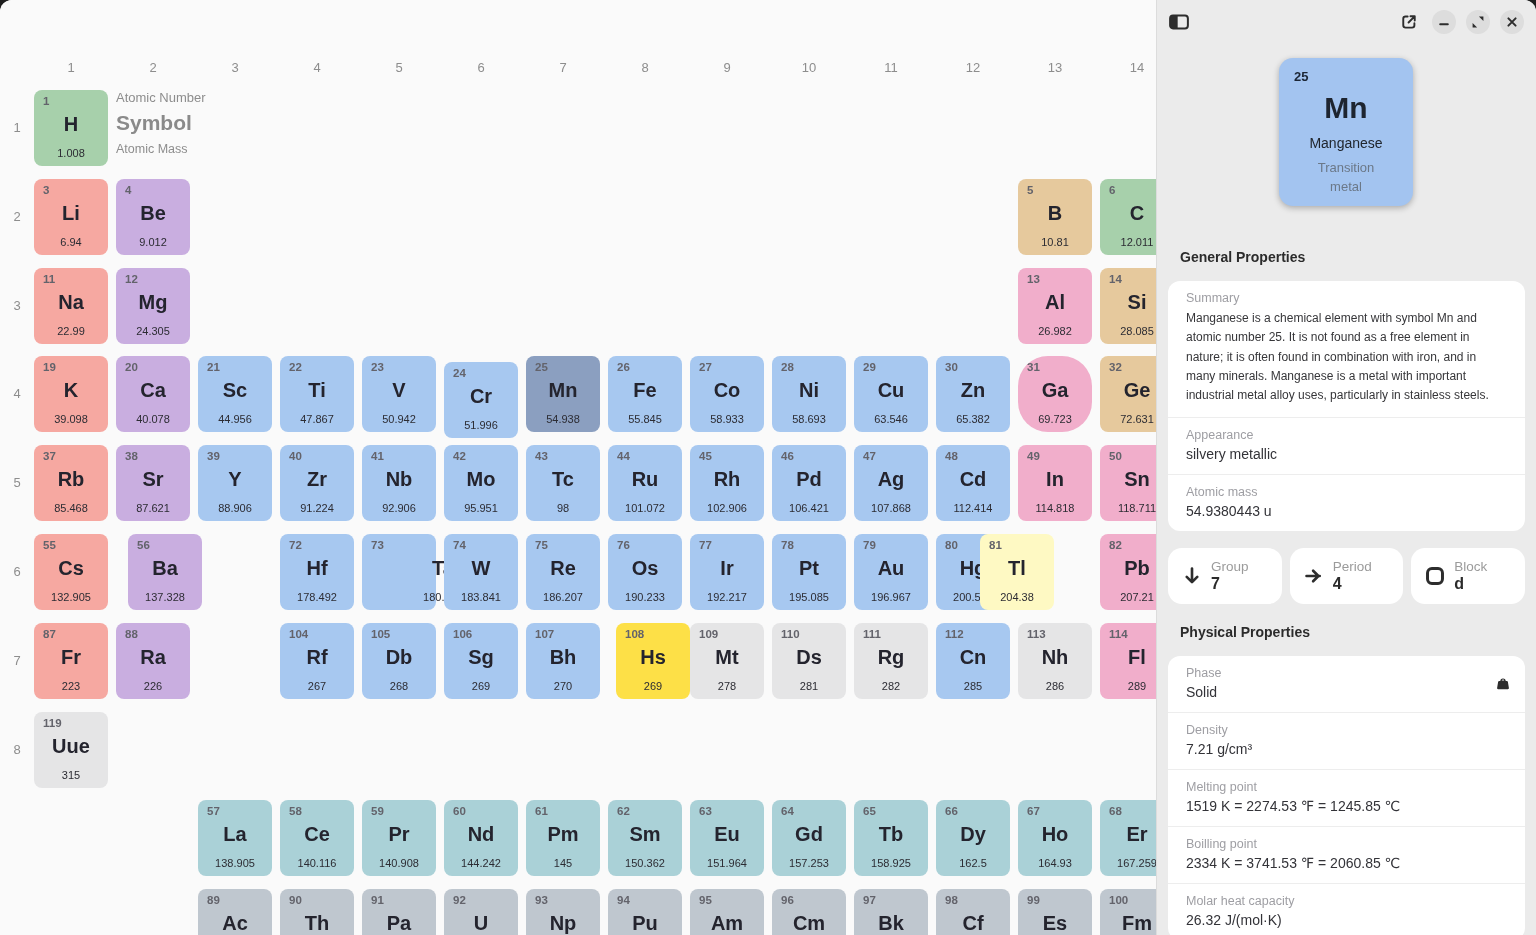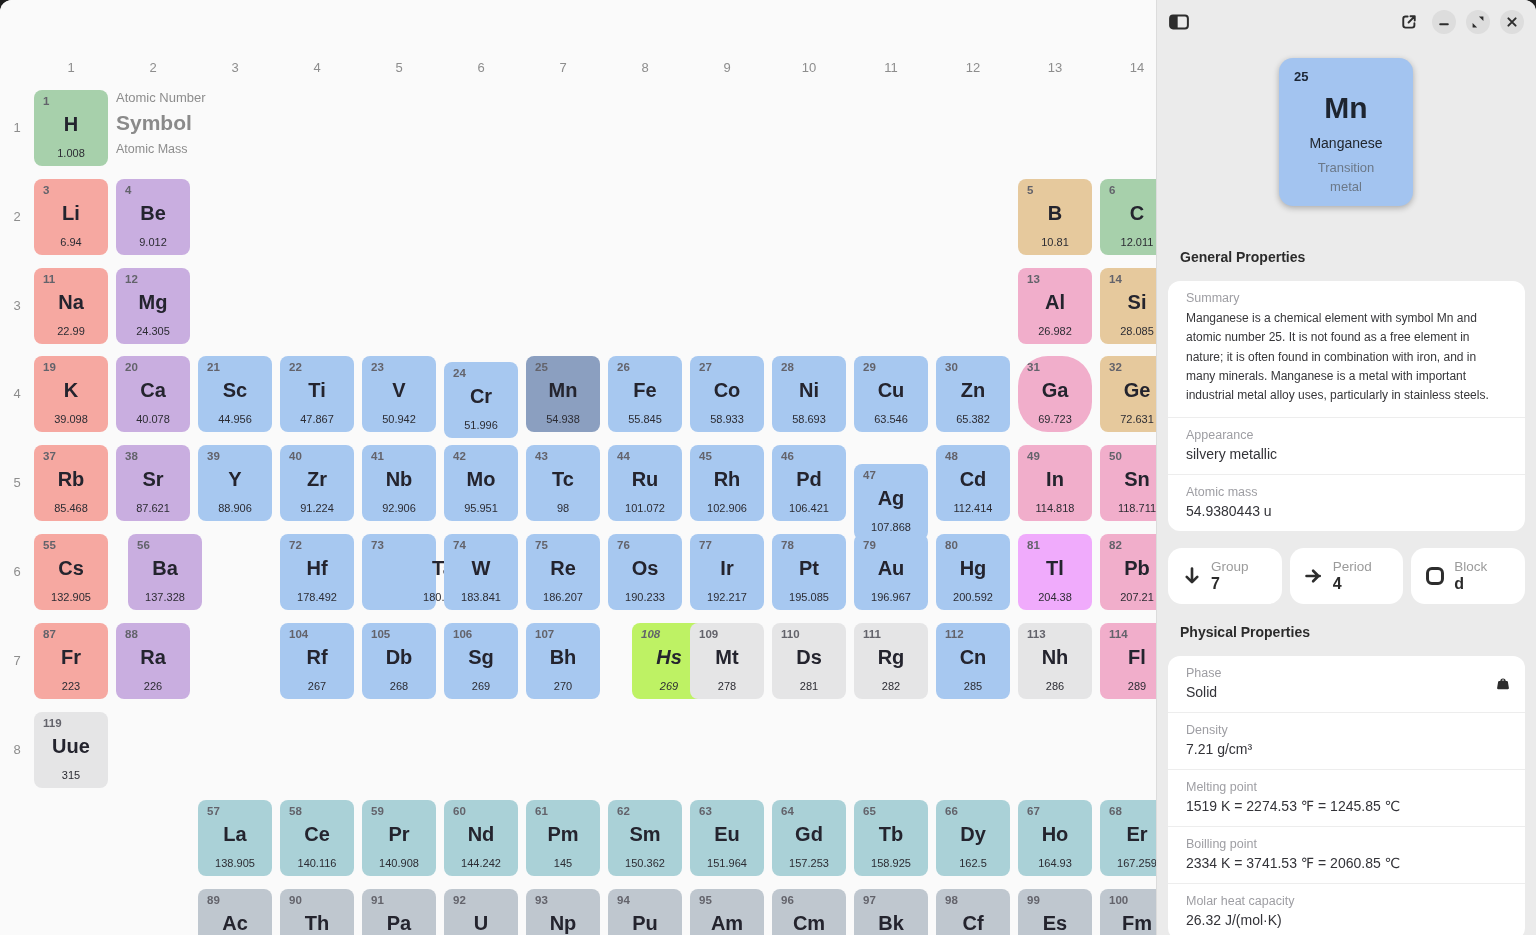--- a/index.html
+++ b/index.html
@@ -250,21 +250,21 @@
         <div class="cell" style="left: 690px; top: 445px; background: rgb(167, 200, 240);">
           <div class="num">45</div>
           <div class="sym">Rh</div>
           <div class="mass">102.906</div>
         </div>
         <div class="cell" style="left: 772px; top: 445px; background: rgb(167, 200, 240);">
           <div class="num">46</div>
           <div class="sym">Pd</div>
           <div class="mass">106.421</div>
         </div>
-        <div class="cell" style="left: 854px; top: 445px; background: rgb(167, 200, 240); margin-top: 19px;">
+        <div class="cell" style="left: 854px; top: 445px; background: rgb(167, 200, 240);">
           <div class="num">47</div>
           <div class="sym">Ag</div>
           <div class="mass">107.868</div>
         </div>
         <div class="cell" style="left: 936px; top: 445px; background: rgb(167, 200, 240);">
           <div class="num">48</div>
           <div class="sym">Cd</div>
           <div class="mass">112.414</div>
         </div>
         <div class="cell" style="left: 1018px; top: 445px; background: rgb(241, 174, 203);">
@@ -325,21 +325,21 @@
         <div class="cell" style="left: 854px; top: 534px; background: rgb(167, 200, 240);">
           <div class="num">79</div>
           <div class="sym">Au</div>
           <div class="mass">196.967</div>
         </div>
         <div class="cell" style="left: 936px; top: 534px; background: rgb(167, 200, 240);">
           <div class="num">80</div>
           <div class="sym">Hg</div>
           <div class="mass">200.592</div>
         </div>
-        <div class="cell" style="left: 1018px; top: 534px; background: #f0abfc;">
+        <div class="cell" style="left: 980px; top: 534px; background: #fef9c3;">
           <div class="num">81</div>
           <div class="sym">Tl</div>
           <div class="mass">204.38</div>
         </div>
         <div class="cell" style="left: 1100px; top: 534px; background: rgb(241, 174, 203);">
           <div class="num">82</div>
           <div class="sym">Pb</div>
           <div class="mass">207.21</div>
         </div>
         <div class="cell" style="left: 34px; top: 623px; background: rgb(246, 168, 161);">
@@ -365,21 +365,21 @@
         <div class="cell" style="left: 444px; top: 623px; background: rgb(167, 200, 240);">
           <div class="num">106</div>
           <div class="sym">Sg</div>
           <div class="mass">269</div>
         </div>
         <div class="cell" style="left: 526px; top: 623px; background: rgb(167, 200, 240);">
           <div class="num">107</div>
           <div class="sym">Bh</div>
           <div class="mass">270</div>
         </div>
-        <div class="cell" style="left: 632px; top: 623px; background: #bef264; font-style: italic;">
+        <div class="cell" style="left: 616px; top: 623px; background: #fde047;">
           <div class="num">108</div>
           <div class="sym">Hs</div>
           <div class="mass">269</div>
         </div>
         <div class="cell" style="left: 690px; top: 623px; background: rgb(229, 229, 230);">
           <div class="num">109</div>
           <div class="sym">Mt</div>
           <div class="mass">278</div>
         </div>
         <div class="cell" style="left: 772px; top: 623px; background: rgb(229, 229, 230);">

